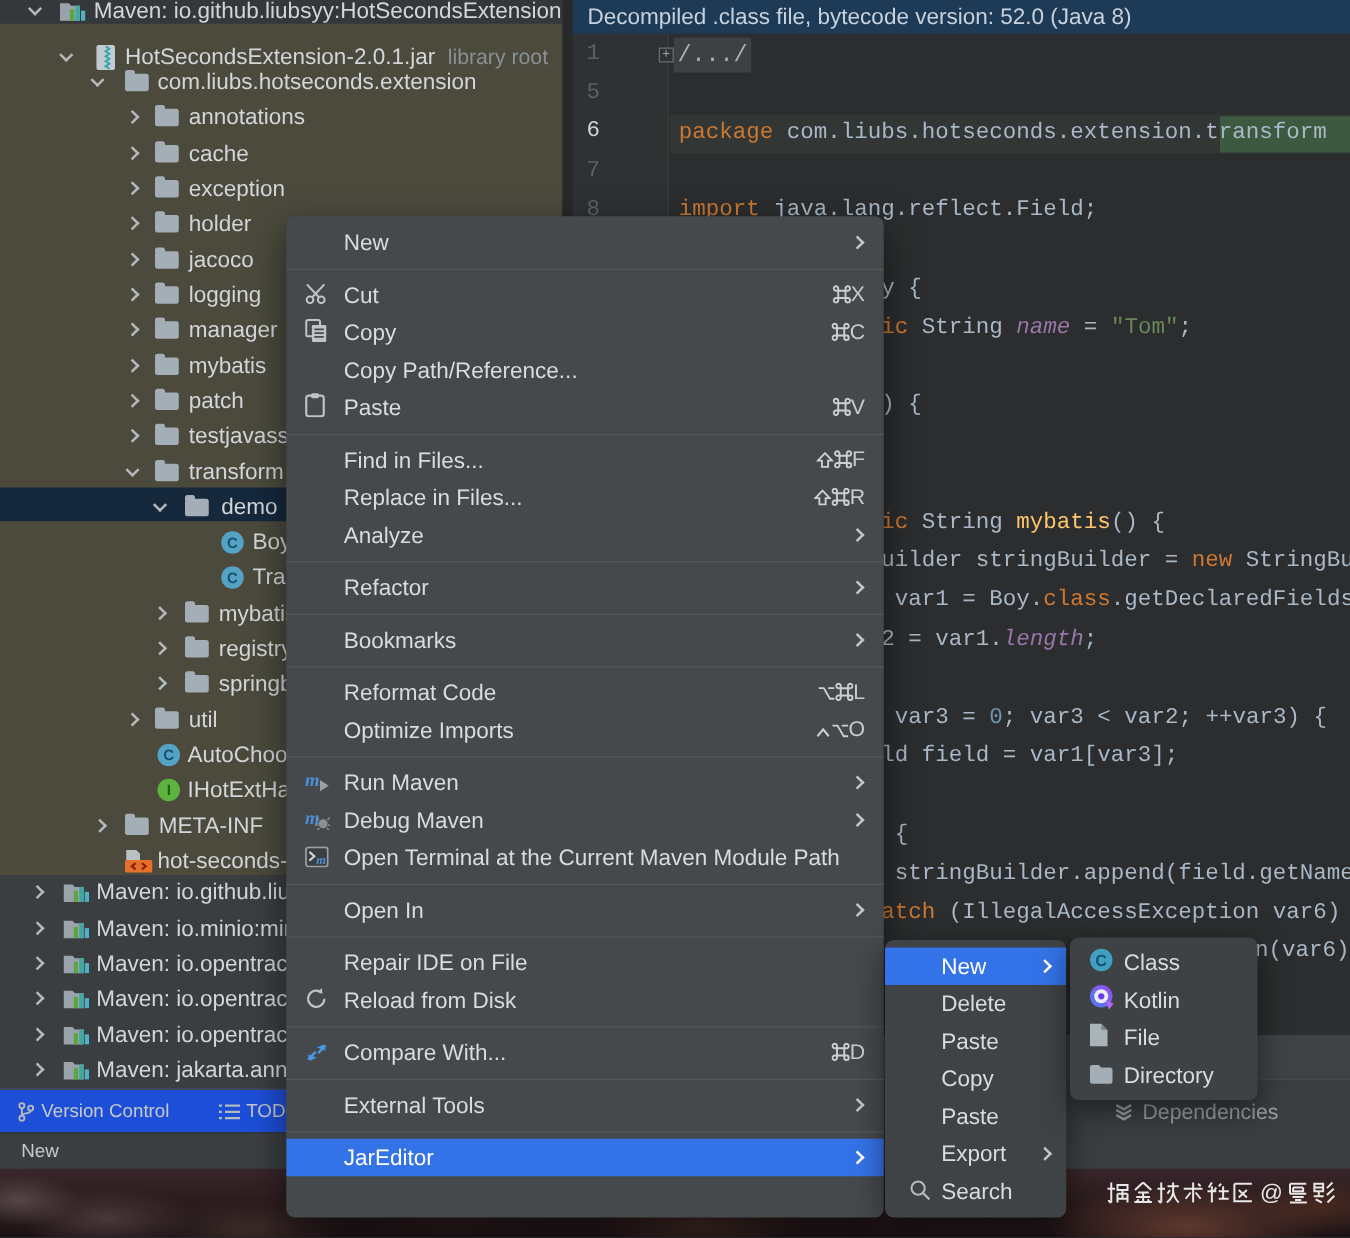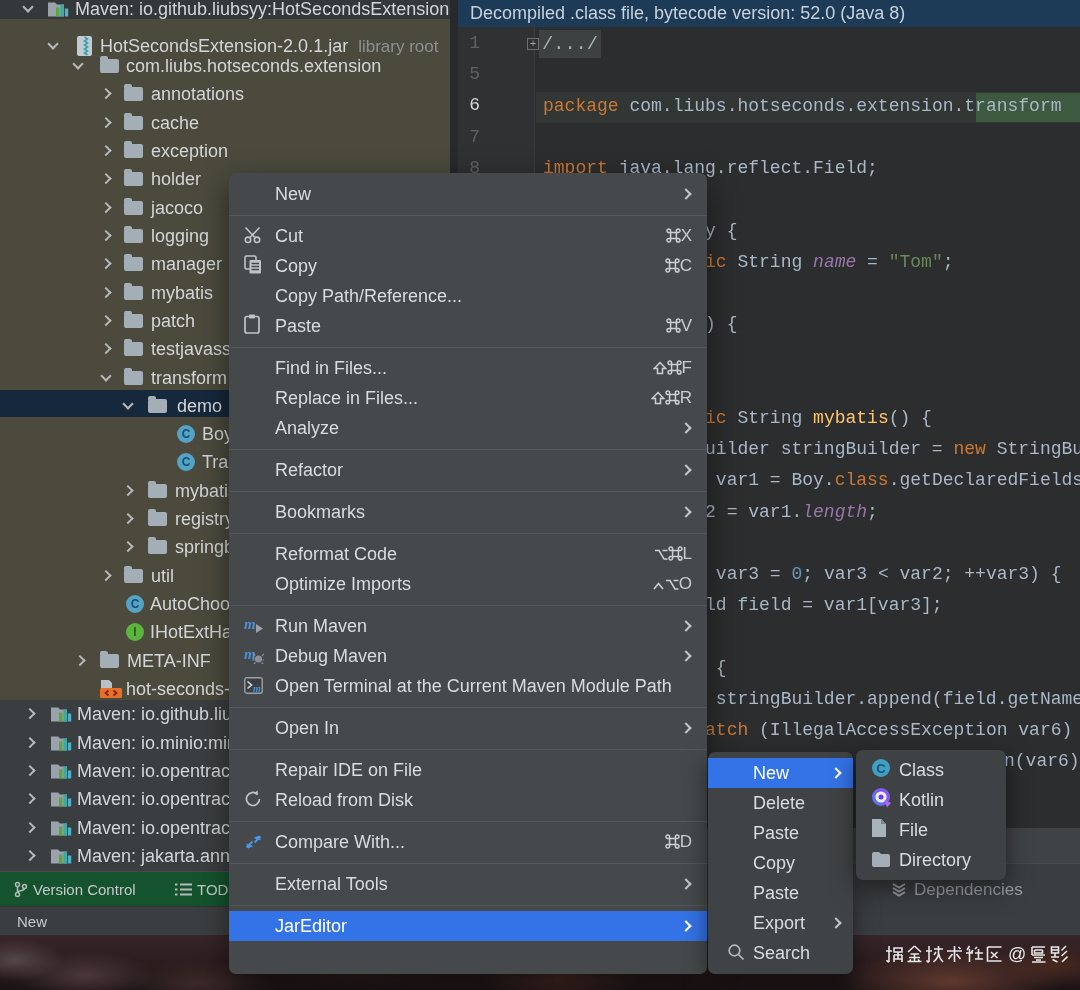--- a/index.html
+++ b/index.html
@@ -13,21 +13,21 @@
 .gry{color:#8b9094;font-size:17px}
 .chv{position:absolute;top:50%;width:8px;height:8px;border-right:2px solid #b5b9bc;border-bottom:2px solid #b5b9bc;transform:translate(0,-55%) rotate(-45deg)}
 .chd{position:absolute;top:50%;width:8px;height:8px;border-right:2px solid #b5b9bc;border-bottom:2px solid #b5b9bc;transform:translate(0,-75%) rotate(45deg)}
 .fold{position:absolute;top:50%;margin-top:-7px;width:19px;height:14px;background:#a4aeb6;border-radius:2px}
 .fold:before{content:"";position:absolute;top:-3px;left:0;width:8px;height:4px;background:#a4aeb6;border-radius:2px 2px 0 0}
 .cico{position:absolute;top:50%;margin-top:-9px;width:18px;height:18px;border-radius:50%;background:#55a3c4;color:#174f74;font:700 12px/18px "Liberation Sans",sans-serif;text-align:center}
 .iico{position:absolute;top:50%;margin-top:-9px;width:18px;height:18px;border-radius:50%;background:#5cb33e;color:#205f12;font:700 12px/18px "Liberation Sans",sans-serif;text-align:center}
 .svgi{position:absolute;top:50%;transform:translateY(-50%)}
 #sel{position:absolute;left:0;top:390px;width:450px;height:27px;background:#15283c}
 
-#vcbar{position:absolute;left:0;top:871px;width:450px;height:35px;background:#14532d;border-top:1px solid #474b4d}
+#vcbar{position:absolute;left:0;top:871px;width:450px;height:35px;background:#1d4ed8;border-top:1px solid #474b4d}
 #newbar{position:absolute;left:0;top:906px;width:450px;height:29px;background:#3b3e40;border-top:1px solid #323537}
 .bart{position:absolute;top:50%;transform:translateY(-50%);font-size:15px;color:#c6c9cb;white-space:nowrap}
 
 #pborder{position:absolute;left:450px;top:0;width:8px;height:935px;background:#27292b}
 
 #banner{position:absolute;left:458px;top:0;width:622px;height:27px;background:#1d3a57;color:#c7d2dd;font-size:18px;line-height:27px;padding-left:12px;white-space:nowrap}
 #editor{position:absolute;left:458px;top:27px;width:622px;height:801px;background:#2b2d2e}
 #gutter{position:absolute;left:458px;top:27px;width:77px;height:801px;background:#2f3132;border-right:1px solid #3a3d3f}
 .lnum{position:absolute;width:22px;text-align:right;font-family:"Liberation Mono",monospace;font-size:18px;color:#5d6164}
 .cl{position:absolute;font-family:"Liberation Mono",monospace;font-size:18px;line-height:31px;color:#a9b7c6;white-space:pre}

